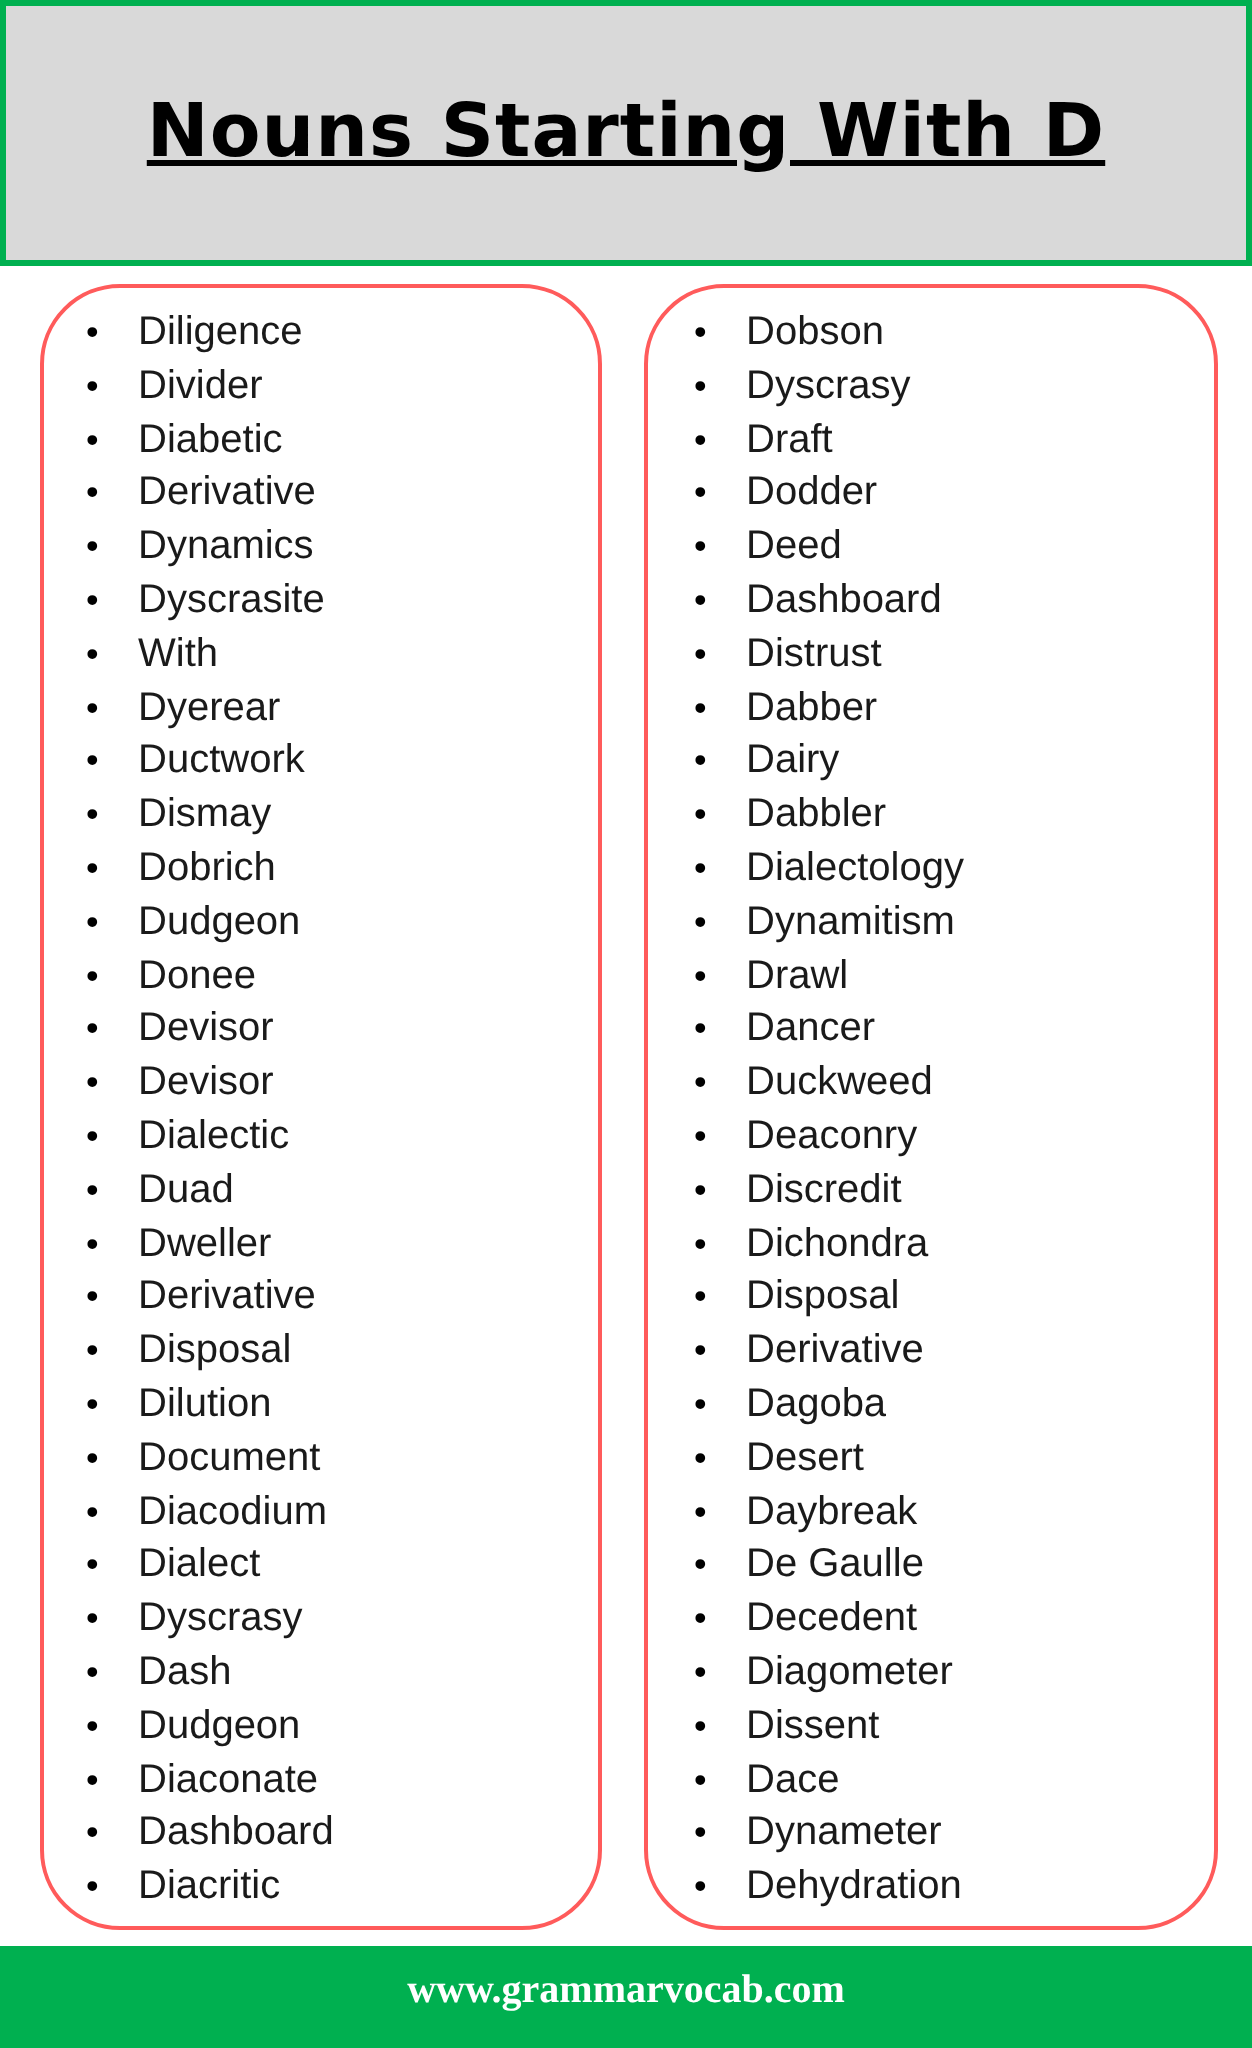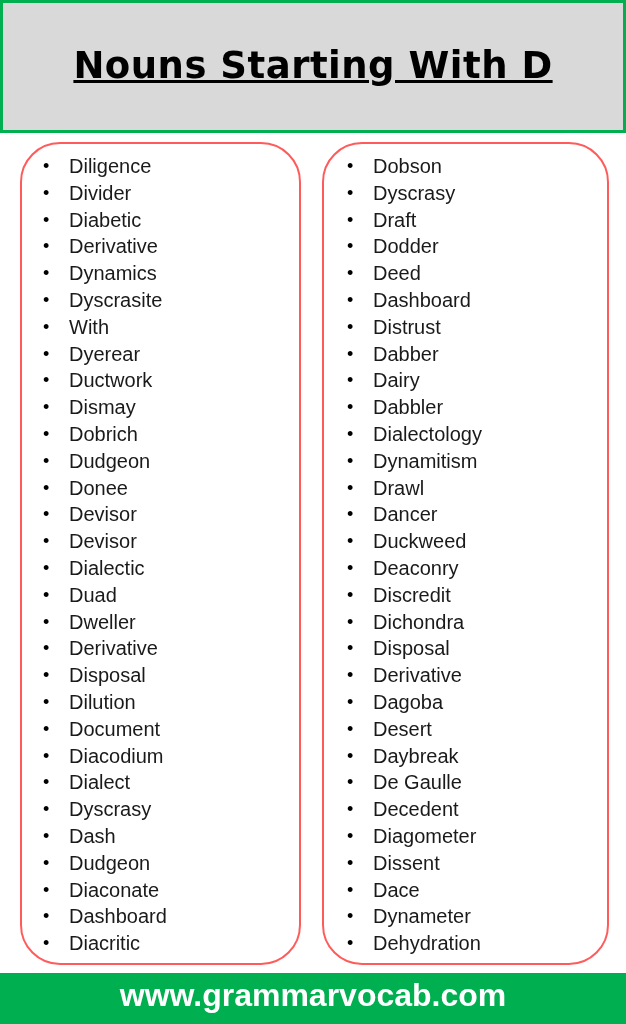--- a/index.html
+++ b/index.html
@@ -45,22 +45,22 @@
     position: absolute; top: 0; font-size: 18px; color: #000;
   }
   .box.left .bullet { left: 21px; }
   .box.right .bullet { left: 23px; }
   .footer {
     position: absolute; left: 0; top: 973px; width: 626px; height: 51px;
     background: #00b050;
     display: flex; align-items: center; justify-content: center;
   }
   .footer-text {
-    font-family: Liberation Sans, sans-serif;
-    font-weight: bold; font-size: 32px; color: #ffffff;
+    font-family: Liberation Serif, serif;
+    font-weight: bold; font-size: 20px; color: #ffffff;
     margin-top: -6px;
   }
 </style>
 </head>
 <body>
 
 <div class="header">
   <div class="title">Nouns Starting With D</div>
 </div>
 

